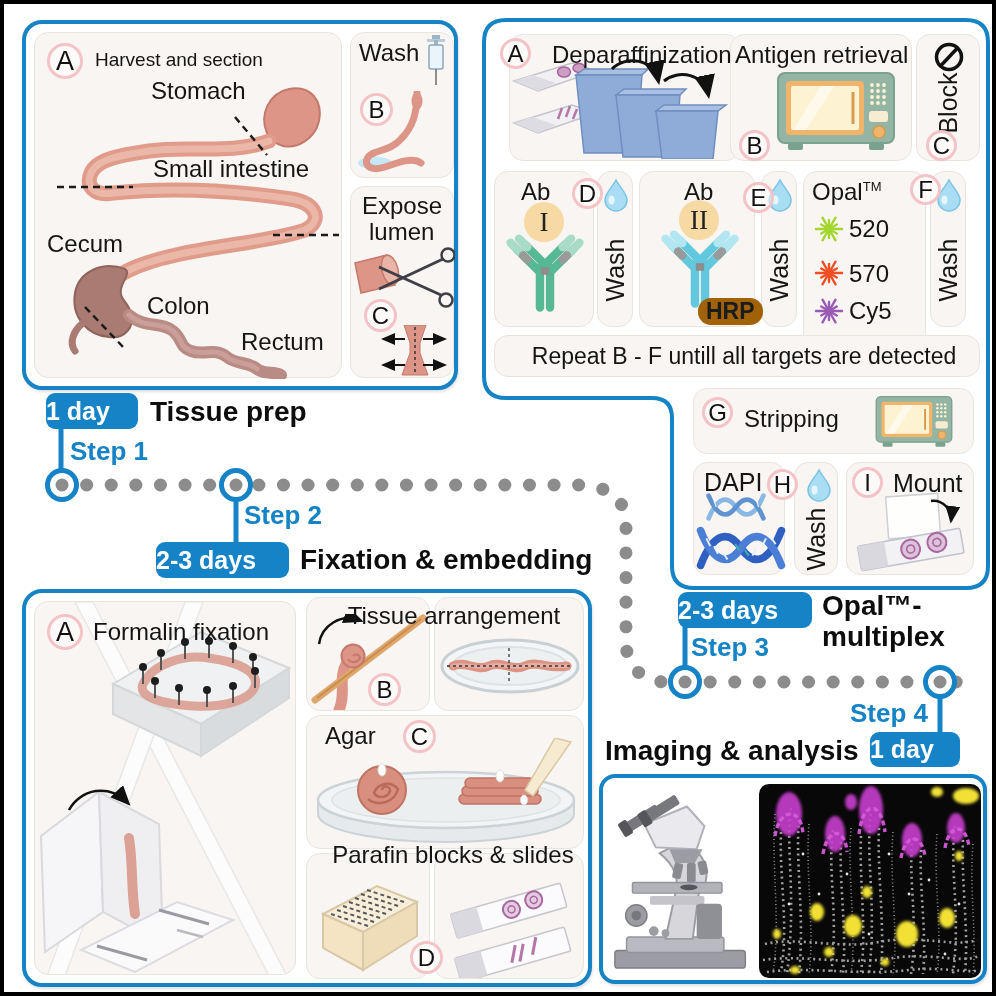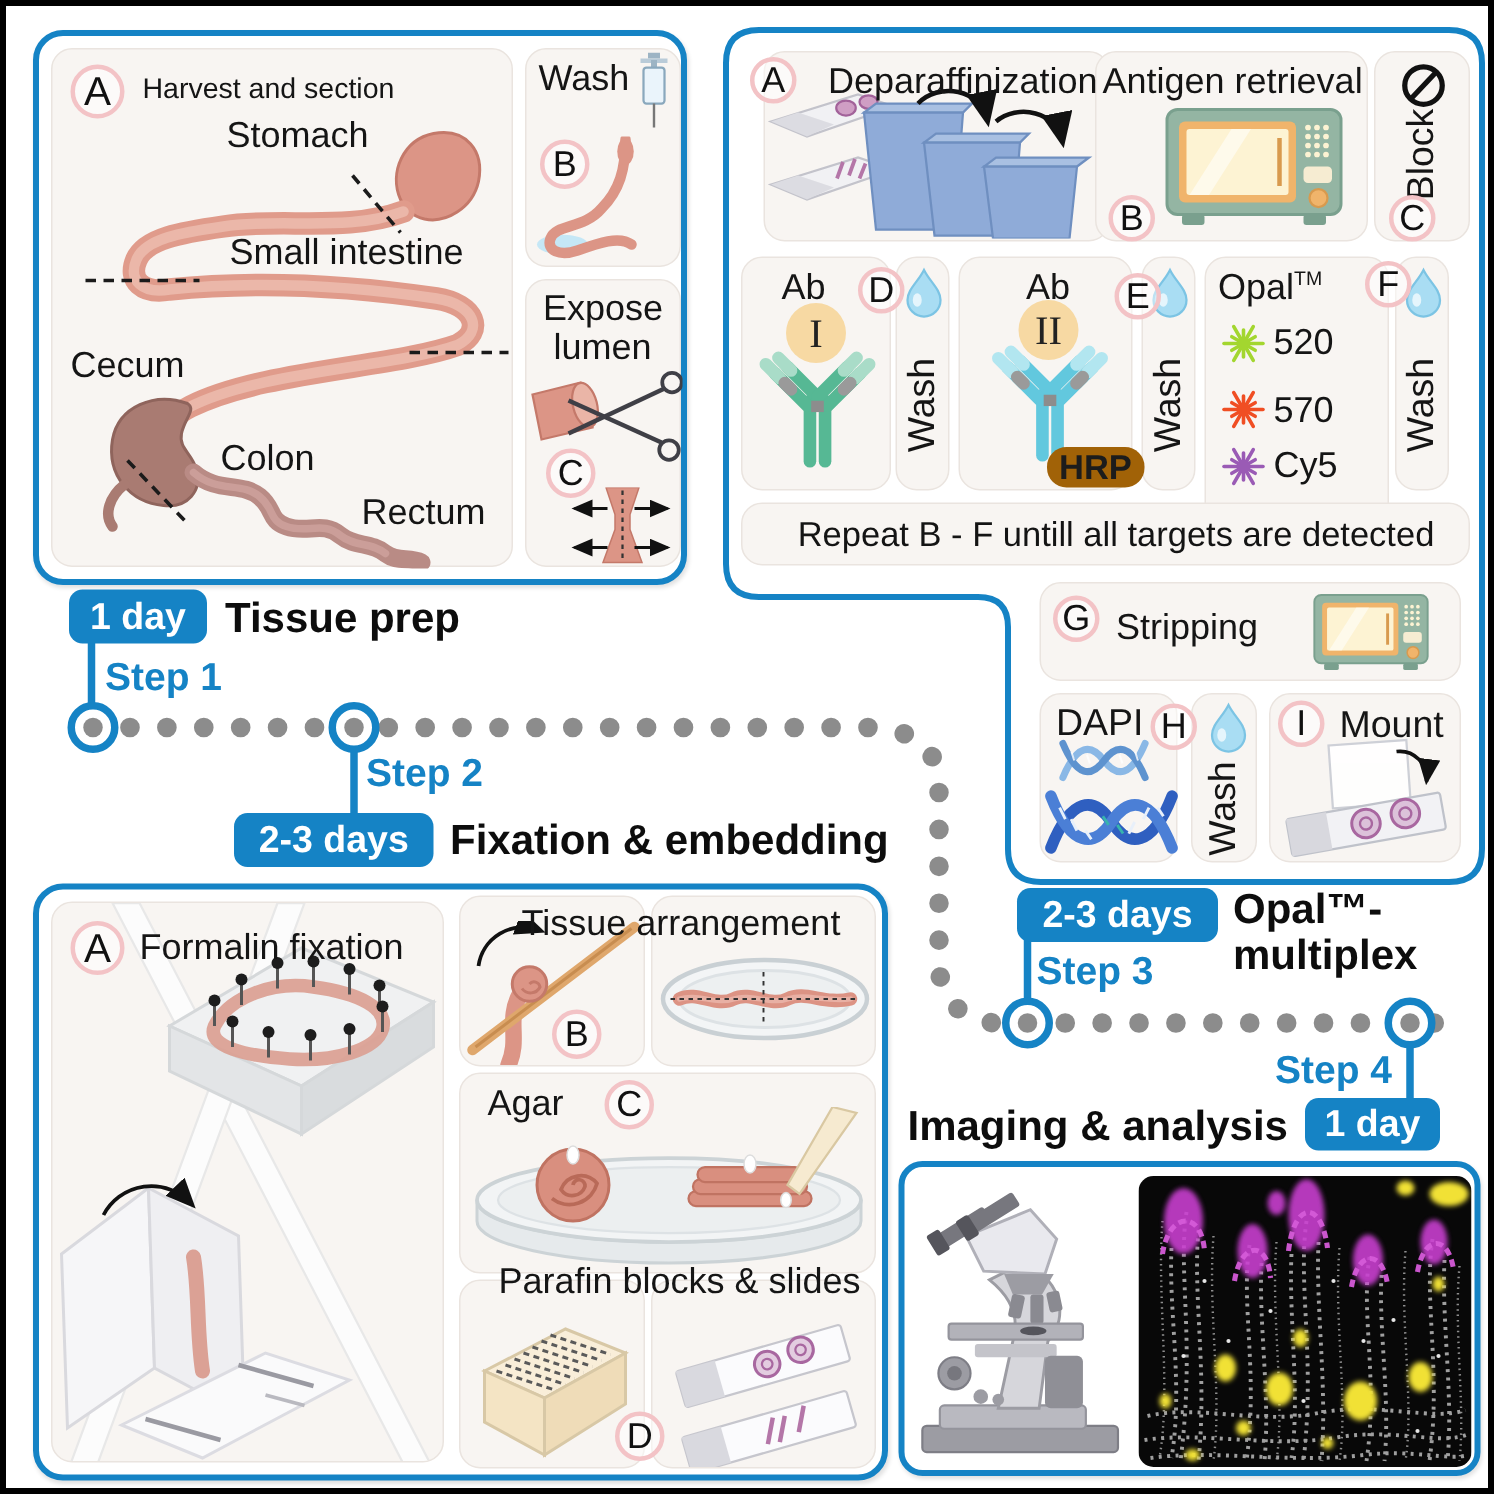--- a/index.html
+++ b/index.html
@@ -18,21 +18,21 @@
   .badge{position:absolute;box-sizing:border-box;border:3px solid var(--ring);
     border-radius:50%;width:31px;height:31px;display:flex;align-items:center;
     justify-content:center;font-size:24px;color:#111;background:rgba(255,255,255,.5);z-index:3;}
   .badge.lg{width:36px;height:36px;font-size:27px;}
   .ptitle{position:absolute;font-size:24px;color:#151515;white-space:nowrap;z-index:2;}
   .olabel{position:absolute;font-size:24px;color:#151515;white-space:nowrap;}
   .vtext{position:absolute;left:50%;display:inline-block;
     transform:translate(-50%,-50%) rotate(-90deg);font-size:25px;color:#151515;white-space:nowrap;}
   .dur{position:absolute;background:var(--blue);color:#fff;font-weight:bold;
     font-size:25px;border-radius:9px;display:flex;align-items:center;
-    justify-content:center;z-index:4;}
+    justify-content:flex-start;z-index:4;}
   .steplbl{position:absolute;color:var(--blue);font-weight:bold;font-size:26px;z-index:4;}
   .tllbl{position:absolute;font-weight:bold;font-size:28px;color:#0d0d0d;z-index:4;white-space:nowrap;}
   .numcirc{position:absolute;width:40px;height:40px;border-radius:50%;background:#f7d9a3;
     display:flex;align-items:center;justify-content:center;
     font-family:"Liberation Serif",serif;font-size:27px;color:#222;z-index:2;}
   .hrp{position:absolute;background:#a16207;border-radius:13px;padding:0 8px;
     font-size:23px;font-weight:bold;color:#1c1c1c;z-index:2;}
   svg{display:block;}
 </style>
 </head>

